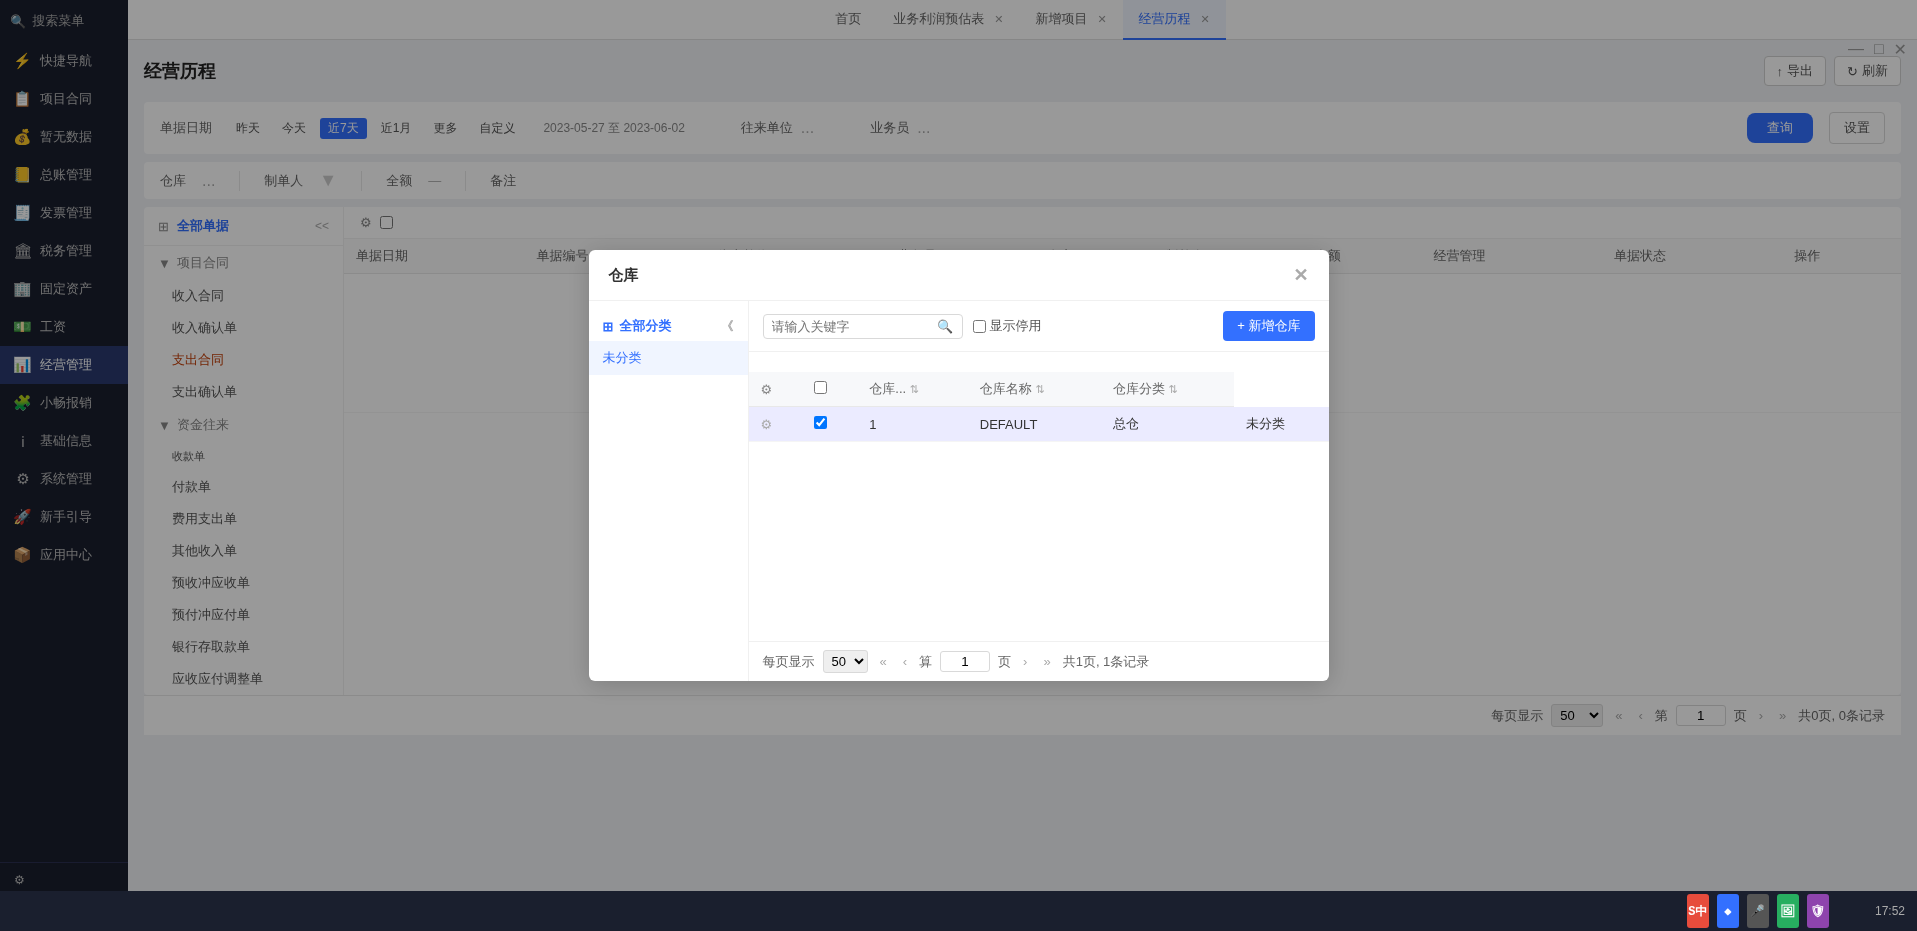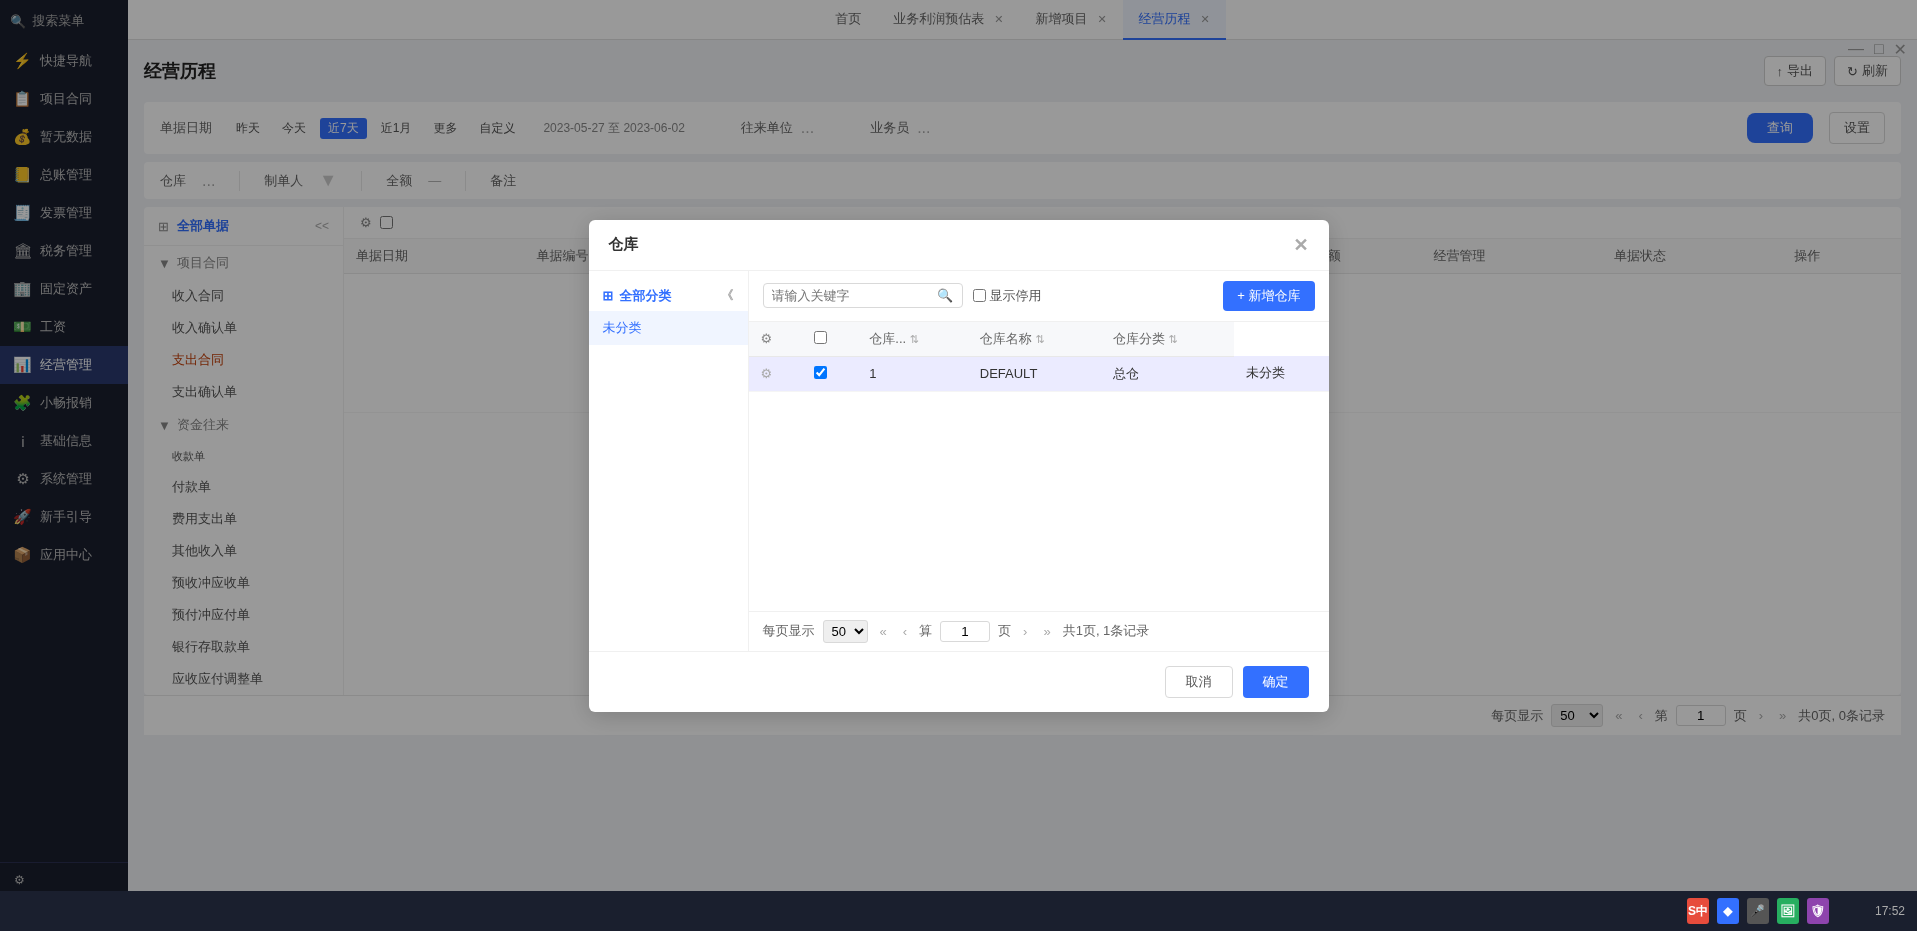--- a/index.html
+++ b/index.html
@@ -61,21 +61,21 @@
     
     .dialog { background: #fff; border-radius: 6px; width: 740px; box-shadow: 0 4px 24px rgba(0,0,0,0.18); overflow: hidden; }
     .dialog-header { padding: 14px 20px; border-bottom: 1px solid #f0f0f0; display: flex; align-items: center; justify-content: space-between; font-size: 15px; font-weight: bold; color: #333; }
     .dialog-close { font-size: 18px; color: #aaa; cursor: pointer; }
     .dialog-body { display: flex; height: 380px; }
     .dialog-sidebar { width: 160px; min-width: 160px; border-right: 1px solid #f0f0f0; padding: 10px 0; overflow-y: auto; }
     .dialog-sidebar-header { padding: 6px 14px; font-size: 13px; color: #3370ff; font-weight: bold; display: flex; align-items: center; gap: 6px; cursor: pointer; }
     .dialog-sidebar-item { padding: 8px 14px; font-size: 13px; color: #666; cursor: pointer; }
     .dialog-sidebar-item.active { color: #3370ff; background: #f0f5ff; }
     .collapse-icon { font-size: 12px; color: #aaa; cursor: pointer; margin-left: auto; }
-    .dialog-main { flex: 1; display: flex; flex-direction: column; overflow: hidden; }
+    .dialog-main { flex: 1; display: flex; flex-direction: column; overflow: hidden; gap: 20px; }
     .dialog-toolbar { padding: 10px 14px; display: flex; align-items: center; gap: 10px; border-bottom: 1px solid #f0f0f0; }
     .search-input-wrapper { border: 1px solid #d9d9d9; border-radius: 4px; padding: 4px 8px; display: flex; align-items: center; gap: 6px; width: 200px; }
     .search-input-wrapper input { border: none; outline: none; font-size: 13px; width: 100%; color: #333; }
     .checkbox-label { display: flex; align-items: center; gap: 4px; font-size: 13px; color: #555; cursor: pointer; }
     .btn-add { background: #3370ff; color: #fff; border: none; padding: 6px 14px; border-radius: 4px; font-size: 13px; cursor: pointer; margin-left: auto; display: flex; align-items: center; gap: 4px; }
     .dialog-table-wrap { flex: 1; overflow-y: auto; }
     .dialog-table { width: 100%; border-collapse: collapse; font-size: 13px; }
     .dialog-table th { background: #f7f8fa; padding: 8px 12px; text-align: left; color: #666; font-weight: normal; border-bottom: 1px solid #e8e8e8; white-space: nowrap; }
     .dialog-table td { padding: 8px 12px; border-bottom: 1px solid #f5f5f5; }
     .dialog-table tr.selected td { background: #ebebff; }
@@ -86,21 +86,21 @@
     .page-select { border: 1px solid #d9d9d9; border-radius: 3px; padding: 2px 4px; font-size: 13px; }
 
     
     .dialog-sidebar::-webkit-scrollbar, .dialog-table-wrap::-webkit-scrollbar { width: 4px; }
     .dialog-sidebar::-webkit-scrollbar-thumb, .dialog-table-wrap::-webkit-scrollbar-thumb { background: #ddd; border-radius: 2px; }
 
     
     .taskbar { position: fixed; bottom: 0; left: 0; width: 100%; height: 40px; background: #1a1f2e; display: flex; align-items: center; justify-content: flex-end; padding: 0 12px; z-index: 200; }
     .taskbar-time { color: #aaa; font-size: 12px; margin-left: 36px; }
     .taskbar-icons { display: flex; align-items: center; gap: 8px; margin-right: 10px; }
-    .taskbar-icon { width: 22px; height: 26px; background: #e74c3c; border-radius: 3px; display: flex; align-items: center; justify-content: center; color: #fff; font-size: 12px; font-weight: bold; cursor: pointer; }
+    .taskbar-icon { width: 22px; height: 34px; background: #e74c3c; border-radius: 3px; display: flex; align-items: center; justify-content: center; color: #fff; font-size: 12px; font-weight: bold; cursor: pointer; font-family: Liberation Mono, monospace; }
     .taskbar-icon.blue { background: #3370ff; }
     .taskbar-icon.green { background: #27ae60; }
     .taskbar-icon.dark { background: #555; }
     .taskbar-icon.purple { background: #8e44ad; }
   </style>
 </head>
 <body>
 
 <div class="sidebar">
   <div class="sidebar-search">
@@ -402,24 +402,20 @@
           <span>算</span>
           <input class="page-input" type="text" value="1" style="">
           <span>页</span>
           <span class="page-nav">›</span>
           <span class="page-nav">»</span>
           <span>共1页, 1条记录</span>
         </div>
       </div>
     </div>
 
-    <div class="dialog-actions">
-      <button class="btn-cancel">取消</button>
-      <button class="btn-confirm">确定</button>
-    </div>
   </div>
 </div>
 
 <div class="taskbar">
   <div class="taskbar-icons">
     <div class="taskbar-icon">S中</div>
     <div class="taskbar-icon blue">◆</div>
     <div class="taskbar-icon dark">🎤</div>
     <div class="taskbar-icon green">🖼</div>
     <div class="taskbar-icon purple">🛡</div>

